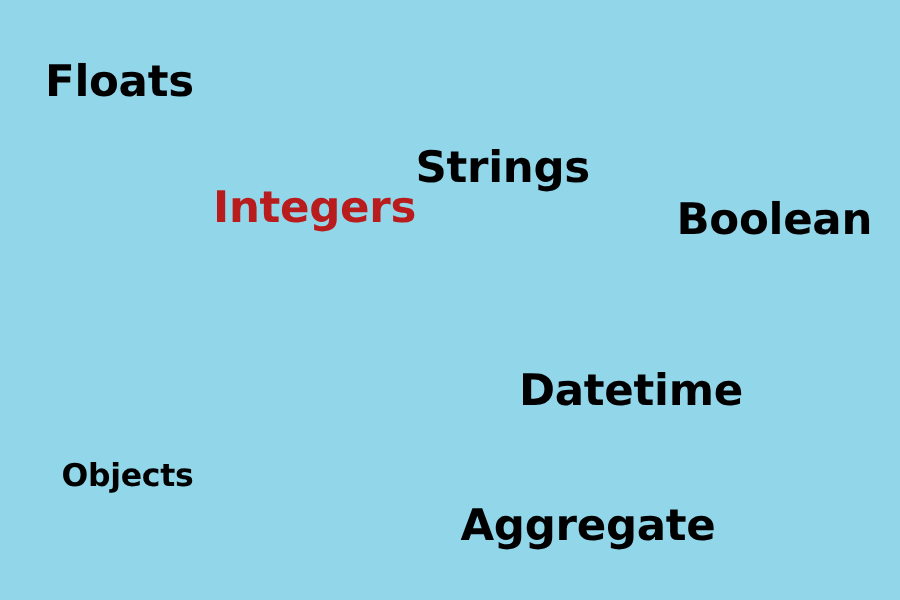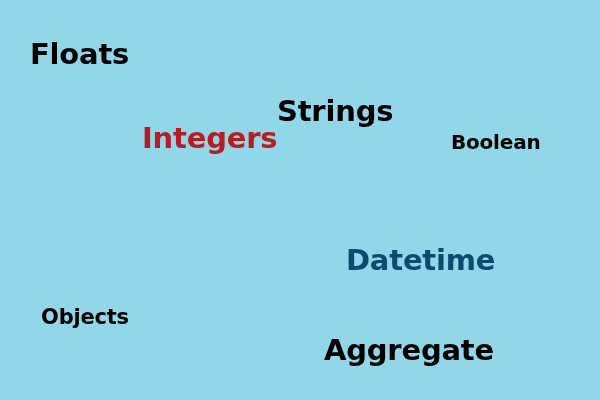--- a/index.html
+++ b/index.html
@@ -36,21 +36,21 @@
 <body>
 
 <div id="wordcloud-canvas" style="width: 600px; height: 400px; background: rgb(146, 214, 234); text-decoration: underline;">
 
   <span class="cloud-word" style="left: 30px; top: 40px; font-size: 29px; color: rgb(0, 0, 0);">Floats</span>
 
   <span class="cloud-word" style="left: 277px; top: 52px; font-size: 29px; color: rgb(0, 0, 0); margin-top: 45px;">Strings</span>
 
   <span class="cloud-word" style="left: 102px; top: 124px; font-size: 29px; color: #b91c1c; margin-left: 40px;">Integers</span>
 
-  <span class="cloud-word" style="left: 451px; top: 132px; font-size: 20px; color: rgb(0, 0, 0);">Boolean</span>
+  <span class="cloud-word" style="left: 451px; top: 132px; font-size: 29px; color: rgb(0, 0, 0);">Boolean</span>
 
-  <span class="cloud-word" style="left: 346px; top: 246px; font-size: 29px; color: #0c4a6e;">Datetime</span>
+  <span class="cloud-word" style="left: 346px; top: 246px; font-size: 29px; color: #000000;">Datetime</span>
 
   <span class="cloud-word" style="left: 41px; top: 307px; font-size: 21px; color: rgb(0, 0, 0);">Objects</span>
 
-  <span class="cloud-word" style="left: 324px; top: 336px; font-size: 29px; color: rgb(0, 0, 0);">Aggregate</span>
+  <span class="cloud-word" style="left: 307px; top: 336px; font-size: 29px; color: rgb(0, 0, 0);">Aggregate</span>
 
 </div>
 
 </body></html>

